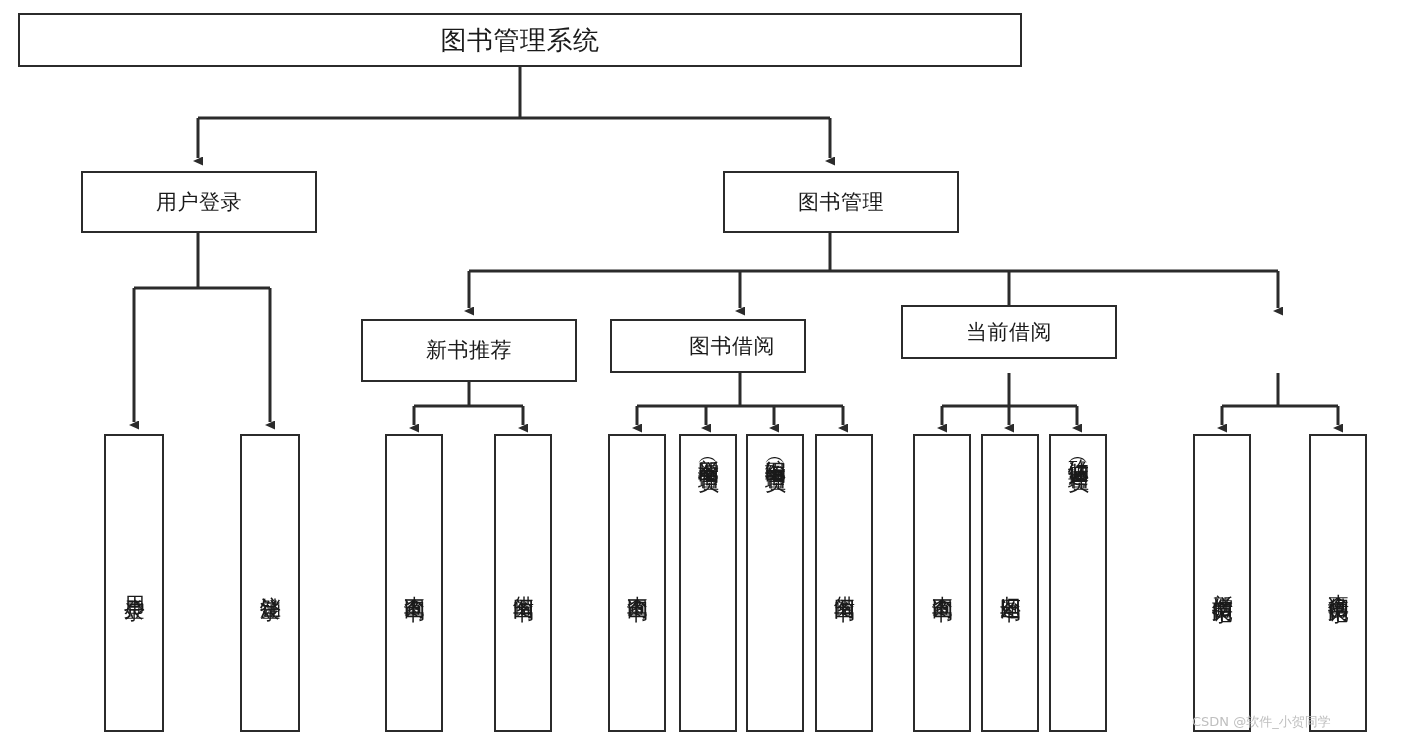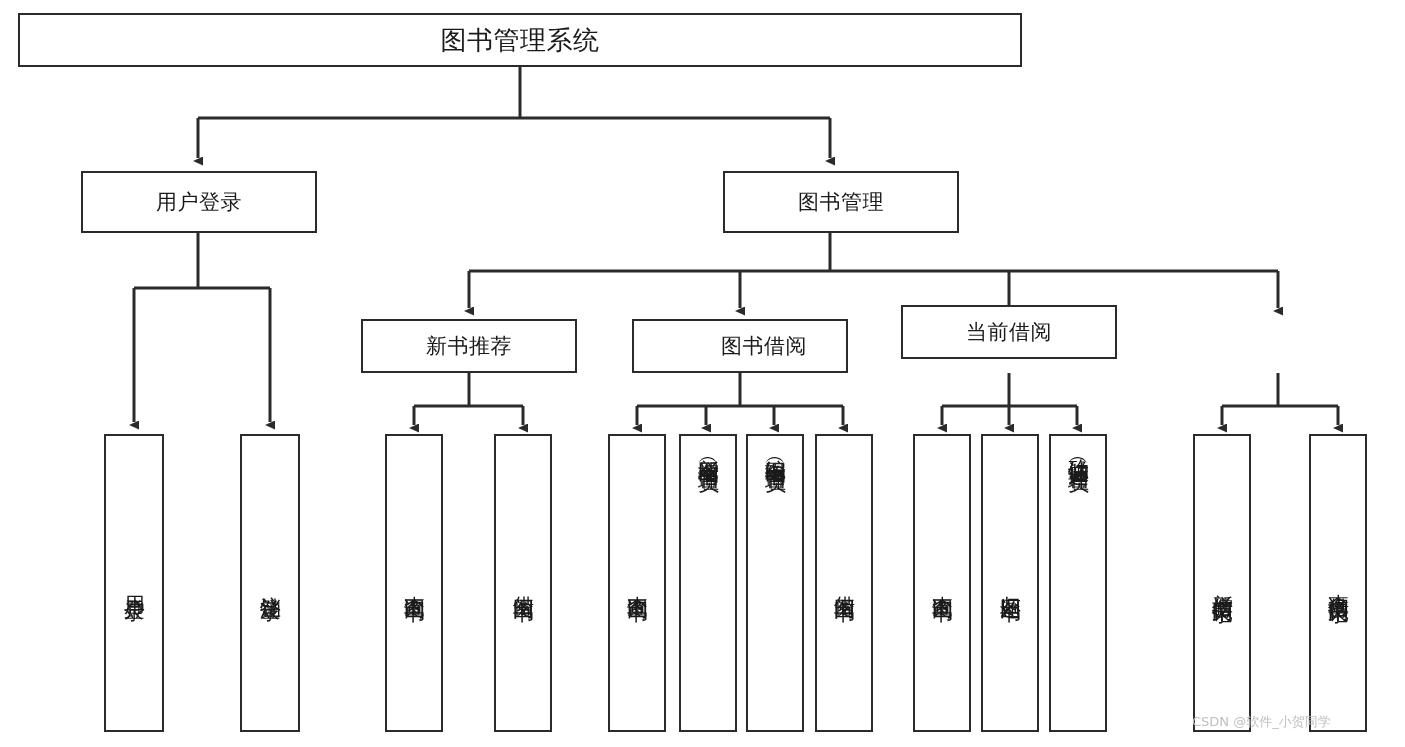--- a/index.html
+++ b/index.html
@@ -139,25 +139,25 @@
   </div>
 
   <div class="node horiz" style="left:81px; top:171px; width:236px; height:62px;">
     <span class="node-label">用户登录</span>
   </div>
 
   <div class="node horiz" style="left:712px; top:171px; width:236px; height:62px;margin-left:11px;">
     <span class="node-label">图书管理</span>
   </div>
 
-  <div class="node horiz" style="left:361px; top:319px; width:216px; height:54px;">
+  <div class="node horiz" style="left:361px; top:319px; width:216px; height:63px;">
     <span class="node-label">新书推荐</span>
   </div>
 
-  <div class="node horiz" style="left:632px; top:319px; width:216px; height:54px;padding-left:48px;">
+  <div class="node horiz" style="left:610px; top:319px; width:196px; height:54px;padding-left:48px;">
     <span class="node-label">图书借阅</span>
   </div>
 
   <div class="node horiz" style="left:901px; top:305px; width:216px; height:54px;">
     <span class="node-label">当前借阅</span>
   </div>
 
 
   <div class="node vert centered" style="left:104px; top:434px; width:60px; height:298px;">
     <span class="node-label">用户登录</span>

